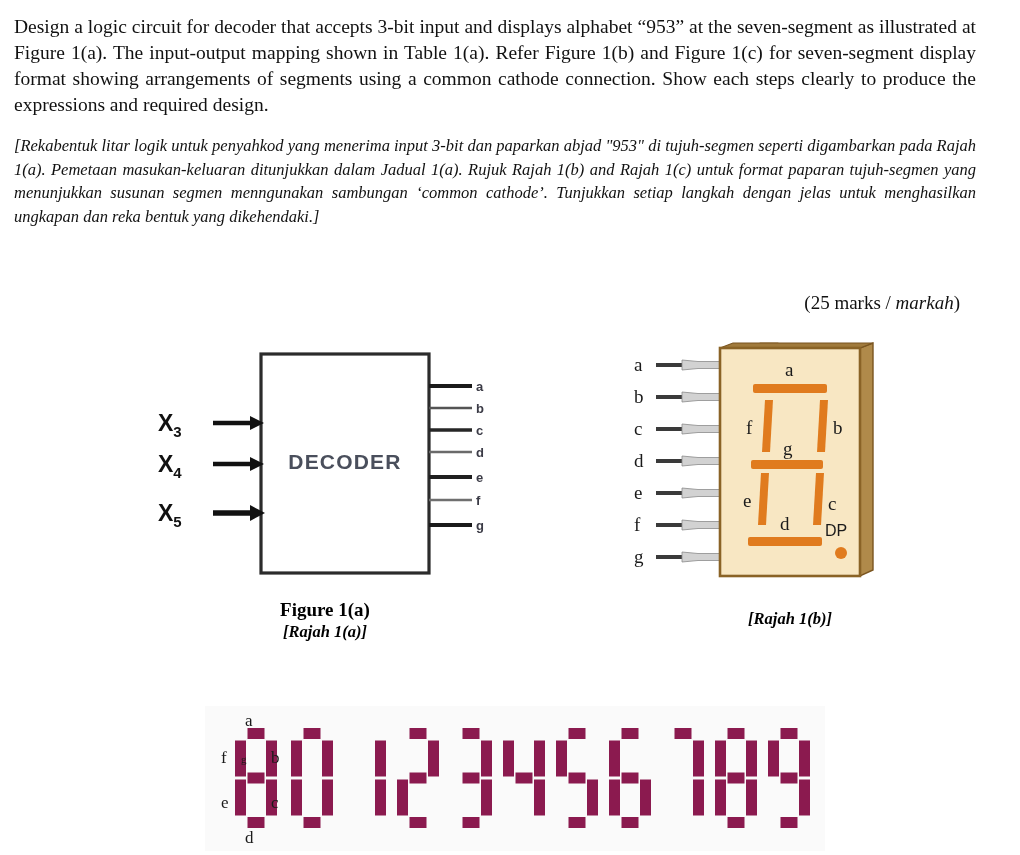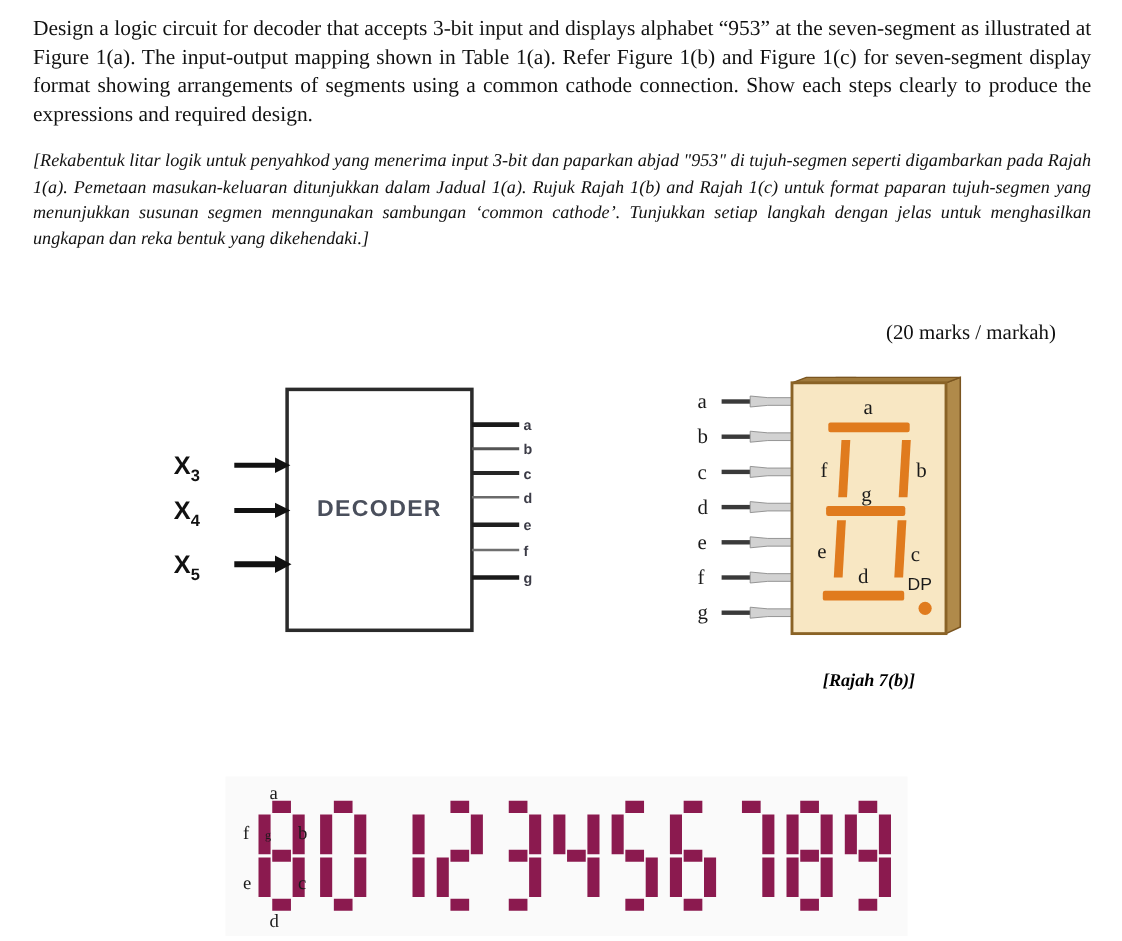--- a/index.html
+++ b/index.html
@@ -12,21 +12,21 @@
     height: 855px;
     position: relative;
     font-family: "Liberation Serif", "DejaVu Serif", serif;
     color: #000000;
     overflow: hidden;
   }
 
   
   #question-block {
     position: absolute;
-    left: 30px;
+    left: 14px;
     top: 14px;
     width: 962px;
   }
   .q-en {
     font-family: "Liberation Serif", "DejaVu Serif", serif;
     font-size: 19.5px;
     line-height: 26px;
     text-align: justify;
     text-justify: inter-word;
     color: #111111;
@@ -43,21 +43,21 @@
   }
   #marks-line {
     position: absolute;
     left: 30px;
     top: 292px;
     width: 930px;
     text-align: right;
     font-size: 19px;
     color: #111111;
   }
-  #marks-line .ital { }
+  #marks-line .ital { font-style: italic; }
 
   
   #figures {
     position: absolute;
     left: 0;
     top: 340px;
     width: 1020px;
     height: 330px;
   }
 
@@ -122,21 +122,21 @@
   #fig-c-svg { display: block; }
 </style>
 </head>
 <body>
 
 <div id="question-block">
   <div class="q-en">Design a logic circuit for decoder that accepts 3-bit input and displays alphabet “953” at the seven-segment as illustrated at Figure 1(a). The input-output mapping shown in Table 1(a). Refer Figure 1(b) and Figure 1(c) for seven-segment display format showing arrangements of segments using a common cathode connection. Show each steps clearly to produce the expressions and required design.</div>
   <div class="q-my">[Rekabentuk litar logik untuk penyahkod yang menerima input 3-bit dan paparkan abjad "953" di tujuh-segmen seperti digambarkan pada Rajah 1(a). Pemetaan masukan-keluaran ditunjukkan dalam Jadual 1(a). Rujuk Rajah 1(b) and Rajah 1(c) untuk format paparan tujuh-segmen yang menunjukkan susunan segmen menngunakan sambungan ‘common cathode’. Tunjukkan setiap langkah dengan jelas untuk menghasilkan ungkapan dan reka bentuk yang dikehendaki.]</div>
 </div>
 
-<div id="marks-line"><span>(20 marks / </span><span class="ital">markah</span><span>)</span></div>
+<div id="marks-line"><span>(25 marks / </span><span class="ital">markah</span><span>)</span></div>
 
 <div id="figures">
 
   <div id="fig-a">
     <svg id="fig-a-svg" width="370" height="250" viewBox="0 0 370 250">
 
       <rect x="121" y="14" width="168" height="219" fill="#ffffff" stroke="#2b2b2b" stroke-width="3.2"></rect>
 
       <text id="dec-label" x="205" y="129" text-anchor="middle" font-family="Liberation Sans, DejaVu Sans, sans-serif" font-size="21" font-weight="600" letter-spacing="1.2" fill="#4a4f5c">DECODER</text>
 
@@ -193,20 +193,24 @@
         <text x="336" y="73">b</text>
         <text x="336" y="95">c</text>
         <text x="336" y="117">d</text>
         <text x="336" y="142">e</text>
         <text x="336" y="165">f</text>
         <text x="336" y="190">g</text>
       </g>
     </svg>
   </div>
 
+  <div id="fig-a-caption" class="cap-wrap">
+    <div class="cap-main">Figure 1(a)</div>
+    <div class="cap-sub">[Rajah 1(a)]</div>
+  </div>
 
   <div id="fig-b">
     <svg id="fig-b-svg" width="300" height="250" viewBox="0 0 300 250">
 
       <g>
 
         <g>
           <line x1="36" y1="25" x2="62" y2="25" stroke="#3a3a3a" stroke-width="4"></line>
           <path d="M62,20 L78,21.5 L102,21.5 L102,28.5 L78,28.5 L62,30 Z" fill="#d2d2d2" stroke="#8a8a8a" stroke-width="0.8"></path>
         </g>
@@ -271,21 +275,21 @@
         <text x="160" y="190">d</text>
         <text x="123" y="167">e</text>
         <text x="126" y="94">f</text>
         <text x="163" y="115">g</text>
         <text x="205" y="196" font-size="16" font-family="Liberation Sans, DejaVu Sans, sans-serif">DP</text>
       </g>
     </svg>
   </div>
 
   <div id="fig-b-caption" class="cap-wrap">
-    <div class="cap-sub">[Rajah 7(b)]</div>
+    <div class="cap-sub">[Rajah 1(b)]</div>
   </div>
 </div>
 
 <div id="fig-c">
   <svg id="fig-c-svg" width="620" height="145" viewBox="0 0 620 145">
     <rect x="0" y="0" width="620" height="145" fill="#FAFAFA"></rect>
 
     <g id="ref-glyph">
         <g transform="translate(30,22)">
           <path d="M12.5,0 L29.5,0 L29.5,11 L12.5,11 Z" fill="#8B1A4F"></path>

